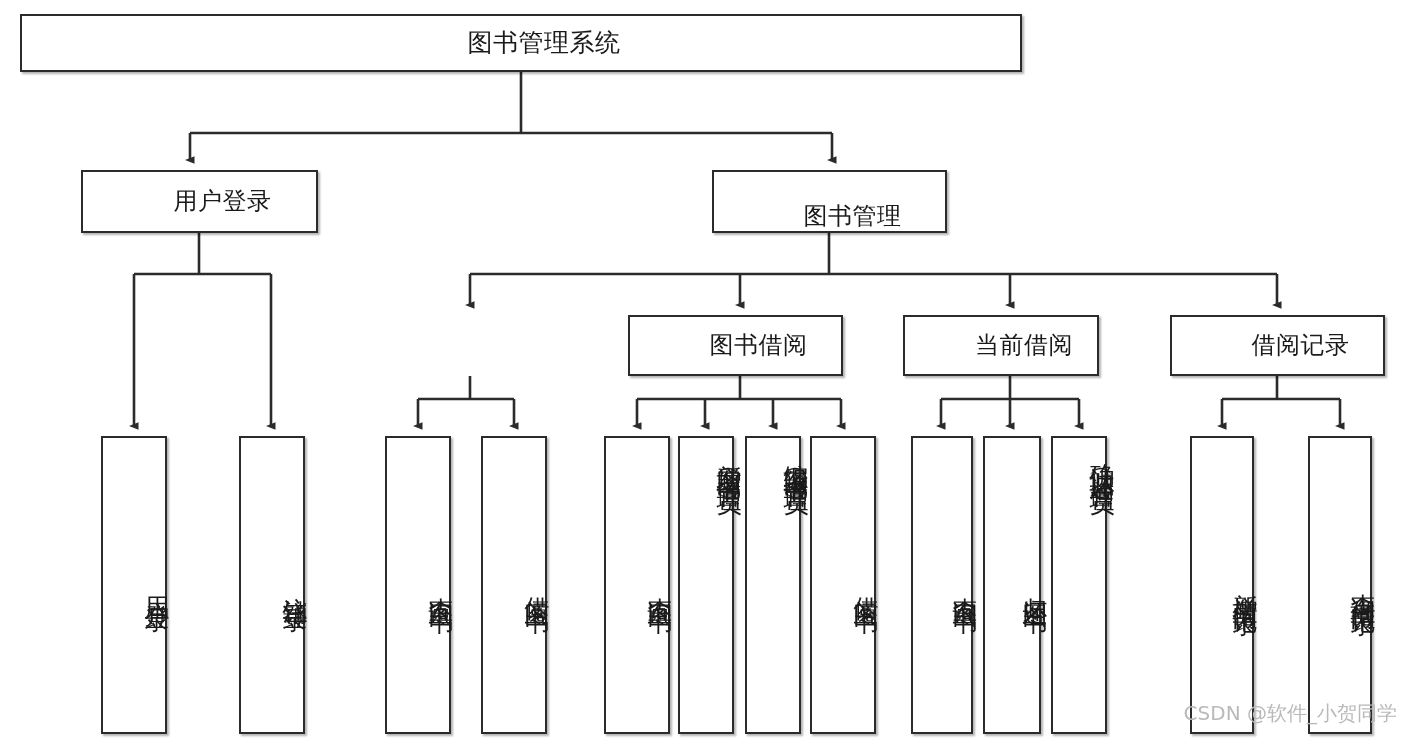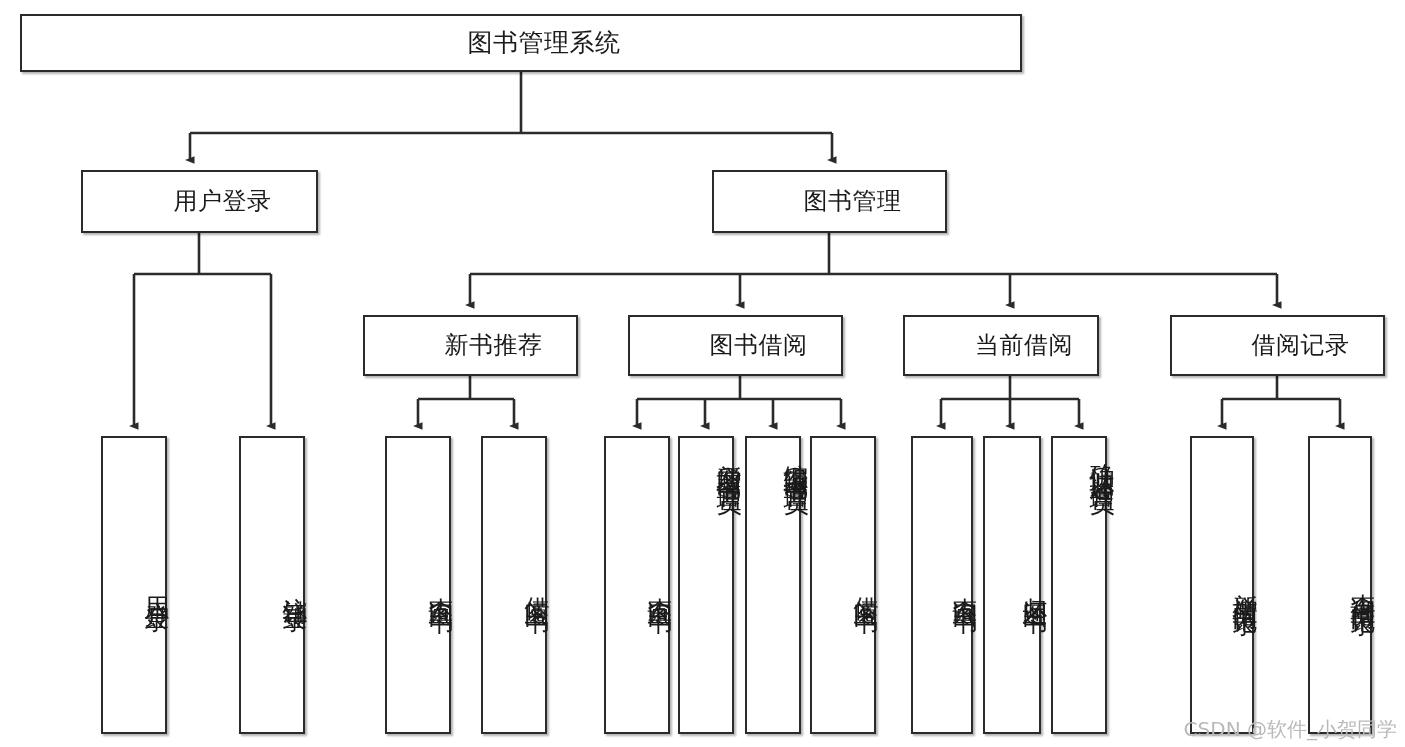--- a/index.html
+++ b/index.html
@@ -68,21 +68,21 @@
   .node.vert.center .lbl {
     margin-top: auto;
     margin-bottom: auto;
   }
   .node.vert.top .lbl {
     margin-top: 6px;
   }
   .watermark {
     position: absolute;
     right: 8px;
-    bottom: 4px;
+    bottom: 20px;
     font-size: 20px;
     color: #b9b9b9;
     white-space: nowrap;
     z-index: 3;
     font-family: "DejaVu Sans", "Liberation Sans", sans-serif;
   }
 </style>
 </head>
 <body>
 
@@ -140,27 +140,24 @@
   </svg>
 
   <div class="node horiz root" style="left:20px; top:14px; width:1002px; height:58px;">
     <span class="lbl">图书管理系统</span>
   </div>
 
   <div class="node horiz" style="left:81px; top:170px; width:237px; height:63px;">
     <span class="lbl">用户登录</span>
   </div>
 
-  <div class="node horiz" style="left:712px; top:170px; width:235px; height:63px;">
+  <div class="node horiz" style="left:712px; top:170px; width:235px; height:63px;align-items:flex-end;">
     <span class="lbl">图书管理</span>
   </div>
 
-  <div class="node horiz" style="left:363px; top:315px; width:215px; height:61px;">
-    <span class="lbl">新书推荐</span>
-  </div>
 
   <div class="node horiz" style="left:628px; top:315px; width:215px; height:61px;">
     <span class="lbl">图书借阅</span>
   </div>
 
   <div class="node horiz" style="left:903px; top:315px; width:196px; height:61px;">
     <span class="lbl">当前借阅</span>
   </div>
 
   <div class="node horiz" style="left:1170px; top:315px; width:215px; height:61px;">

